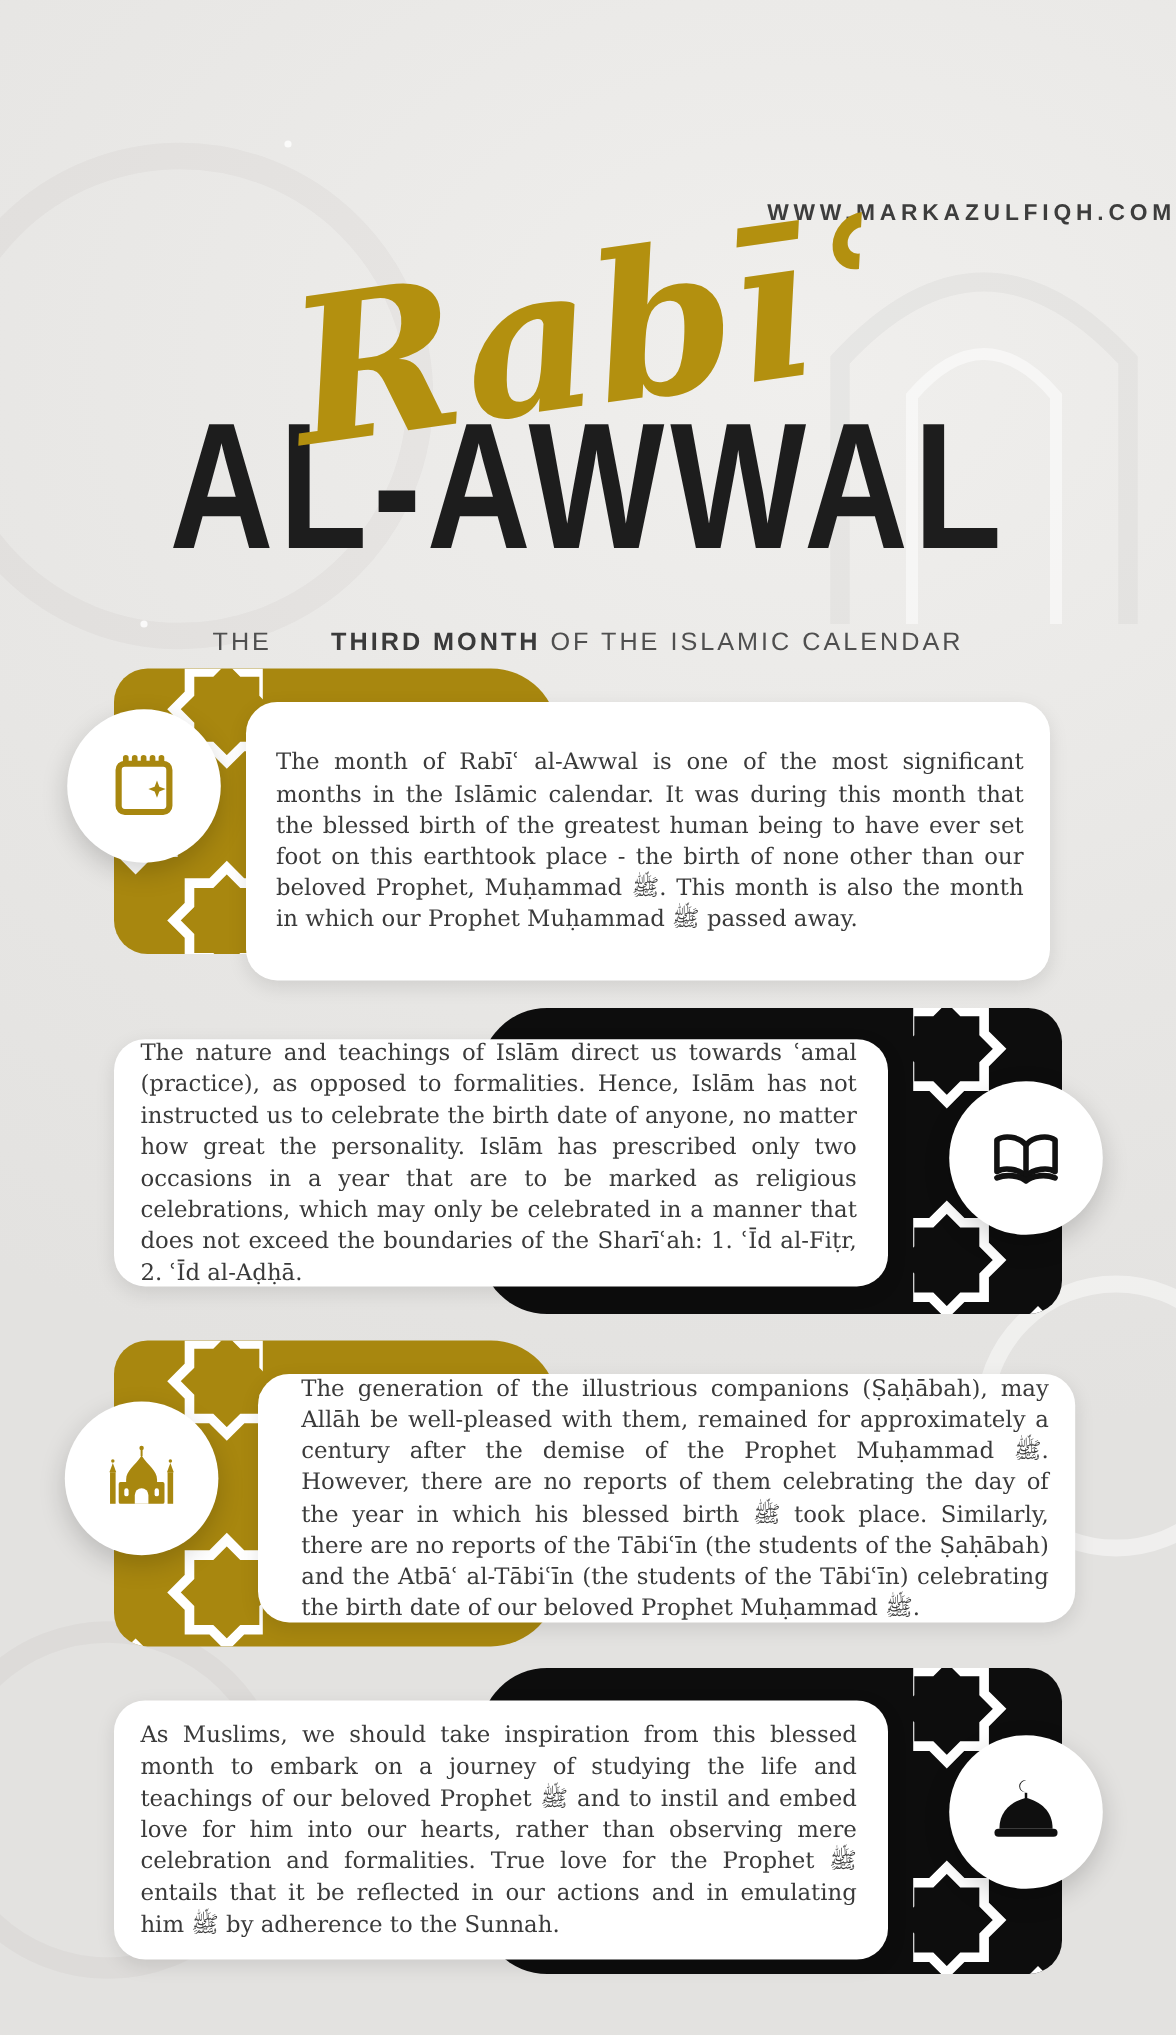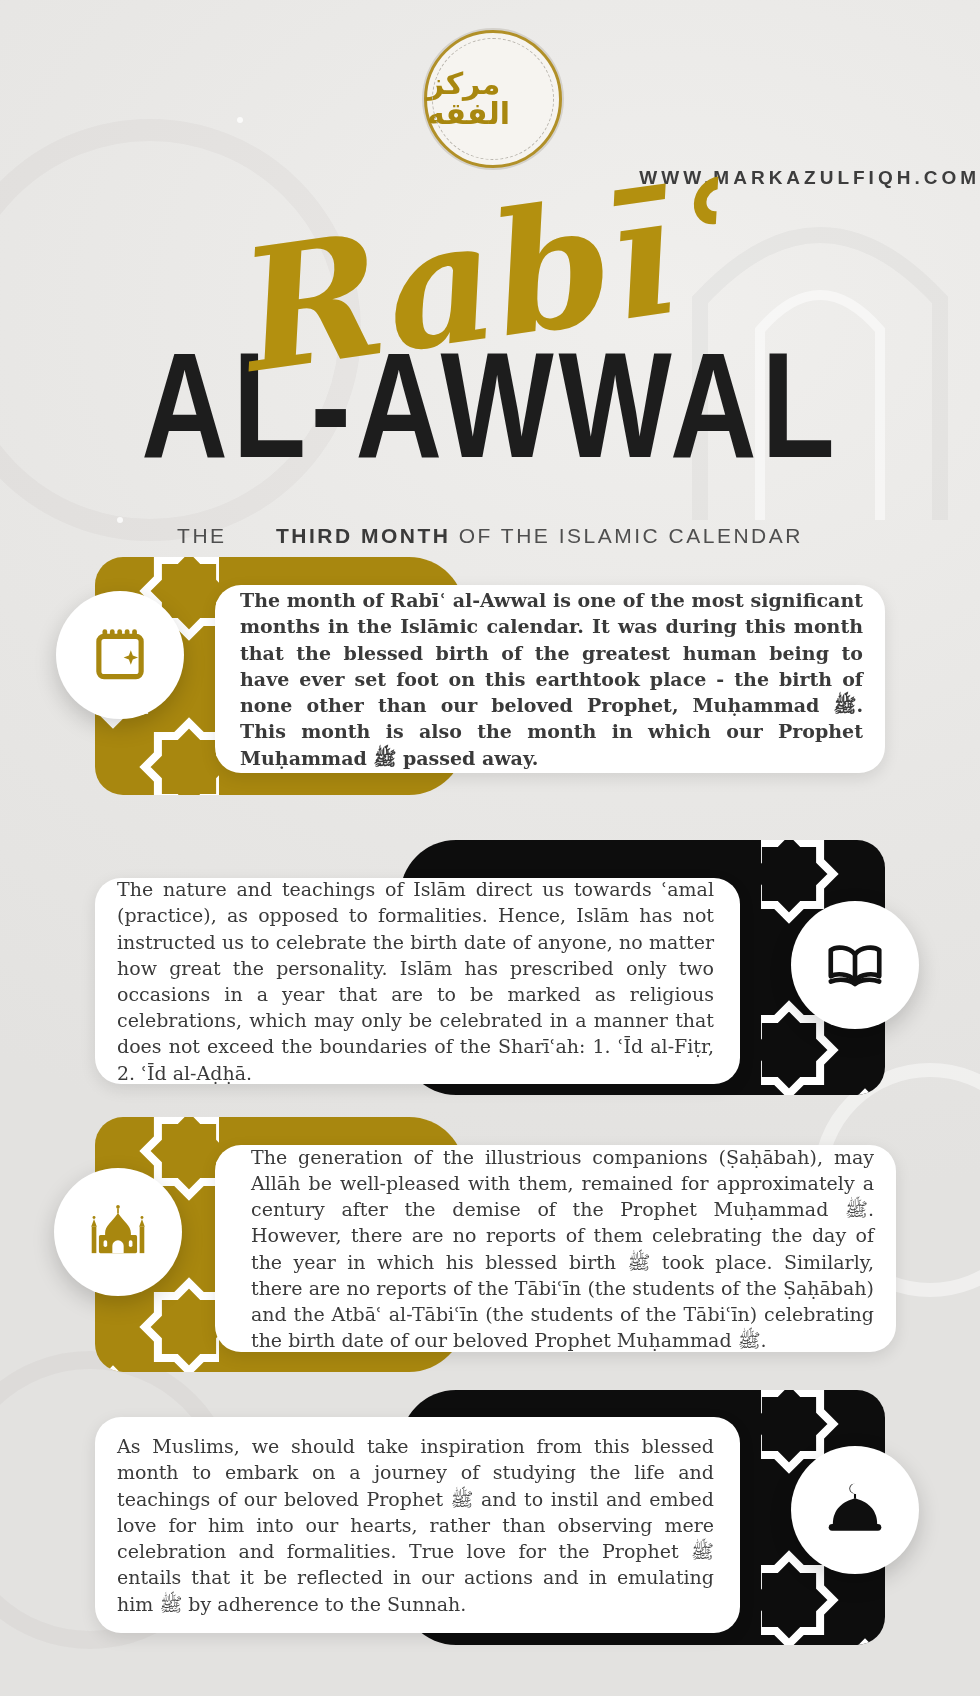--- a/index.html
+++ b/index.html
@@ -55,44 +55,41 @@
     <path d="M 700 520 L 700 300 Q 820 170 940 300 L 940 520" fill="none" stroke="rgba(110,105,95,0.06)" stroke-width="16"></path>
     <path d="M 760 520 L 760 330 Q 820 260 880 330 L 880 520" fill="none" stroke="rgba(255,255,255,0.5)" stroke-width="10"></path>
     <circle cx="90" cy="1500" r="140" fill="none" stroke="rgba(110,105,95,0.05)" stroke-width="18"></circle>
     <circle cx="930" cy="1180" r="110" fill="none" stroke="rgba(255,255,255,0.45)" stroke-width="14"></circle>
     <circle cx="240" cy="120" r="3" fill="rgba(255,255,255,0.8)"></circle>
     <circle cx="700" cy="200" r="2.5" fill="rgba(255,255,255,0.8)"></circle>
     <circle cx="120" cy="520" r="3" fill="rgba(255,255,255,0.8)"></circle>
     <circle cx="860" cy="620" r="2.5" fill="rgba(255,255,255,0.7)"></circle>
   </svg>
 
-  <div class="logo">
-    <span class="logo-ar">مركز الفقه</span>
-  </div>
   <div class="site-url">WWW.MARKAZULFIQH.COM</div>
 
   <div class="title-script">
     <span>Rabīʿ</span>
   </div>
   <div class="title-main">
     <span>AL-AWWAL</span>
   </div>
   <div class="subtitle">
     <span>THE </span><b>THIRD MONTH</b><span> OF THE ISLAMIC CALENDAR</span>
   </div>
 
   <div class="card-bg gold" style="left:95px;top:557px;width:370px;height:238px;">
     <svg class="star-strip" style="left:2px;" width="122" height="238" viewBox="0 0 122 238">
       <use href="#star8" x="92" y="34"></use>
         <use href="#star8" x="16" y="122"></use>
         <use href="#star8" x="92" y="210"></use>
         <use href="#star8" x="16" y="298"></use>
     </svg>
   </div>
-  <div class="card-white" style="left:215px;top:585px;width:670px;height:188px;font-weight:bold;">
+  <div class="card-white" style="left:205px;top:585px;width:670px;height:232px;">
     <p class="card-text pad-left">The month of Rabīʿ al-Awwal is one of the most significant months in the Islāmic calendar. It was during this month that the blessed birth of the greatest human being to have ever set foot on this earthtook place - the birth of none other than our beloved Prophet, Muḥammad ﷺ. This month is also the month in which our Prophet Muḥammad ﷺ passed away.</p>
   </div>
   <div class="icon-circle" style="left:56px;top:591px;">
     <svg width="66" height="66" viewBox="0 0 64 64">
       <g fill="#a8870f">
         <rect x="15" y="7" width="4.6" height="11" rx="2.3"></rect>
           <rect x="22.2" y="7" width="4.6" height="11" rx="2.3"></rect>
         <rect x="29.4" y="7" width="4.6" height="11" rx="2.3"></rect>
           <rect x="36.6" y="7" width="4.6" height="11" rx="2.3"></rect>
         <rect x="43.8" y="7" width="4.6" height="11" rx="2.3"></rect>
@@ -104,21 +101,21 @@
   </div>
 
   <div class="card-bg black" style="left:400px;top:840px;width:485px;height:255px;">
     <svg class="star-strip" style="right:2px;" width="122" height="255" viewBox="0 0 122 255">
       <use href="#star8" x="28" y="34"></use>
         <use href="#star8" x="104" y="122"></use>
         <use href="#star8" x="28" y="210"></use>
         <use href="#star8" x="104" y="298"></use>
     </svg>
   </div>
-  <div class="card-white" style="left:95px;top:866px;width:645px;height:206px;margin-top:12px;">
+  <div class="card-white" style="left:95px;top:866px;width:645px;height:206px;">
     <p class="card-text pad-right">The nature and teachings of Islām direct us towards ʿamal (practice), as opposed to formalities. Hence, Islām has not instructed us to celebrate the birth date of anyone, no matter how great the personality.  Islām has prescribed only two occasions in a year that are to be marked as religious celebrations, which may only be celebrated in a manner that does not exceed the boundaries of the Sharīʿah: 1. ʿĪd al-Fiṭr, 2. ʿĪd al-Aḍḥā.</p>
   </div>
   <div class="icon-circle" style="left:791px;top:901px;">
     <svg width="66" height="66" viewBox="0 0 64 64">
       <g fill="none" stroke="#111" stroke-width="4.5" stroke-linejoin="round" stroke-linecap="round">
         <path d="M 31.5 21 C 26 14.5, 14 13.5, 8.5 17.5 L 8.5 43 C 14 39.5, 26 40.5, 31.5 46.5"></path>
         <path d="M 32.5 21 C 38 14.5, 50 13.5, 55.5 17.5 L 55.5 43 C 50 39.5, 38 40.5, 32.5 46.5"></path>
         <path d="M 32 21 L 32 47"></path>
         <path d="M 8.5 48 C 16 45, 27 46, 32 50.5 C 37 46, 48 45, 55.5 48"></path>
       </g>

